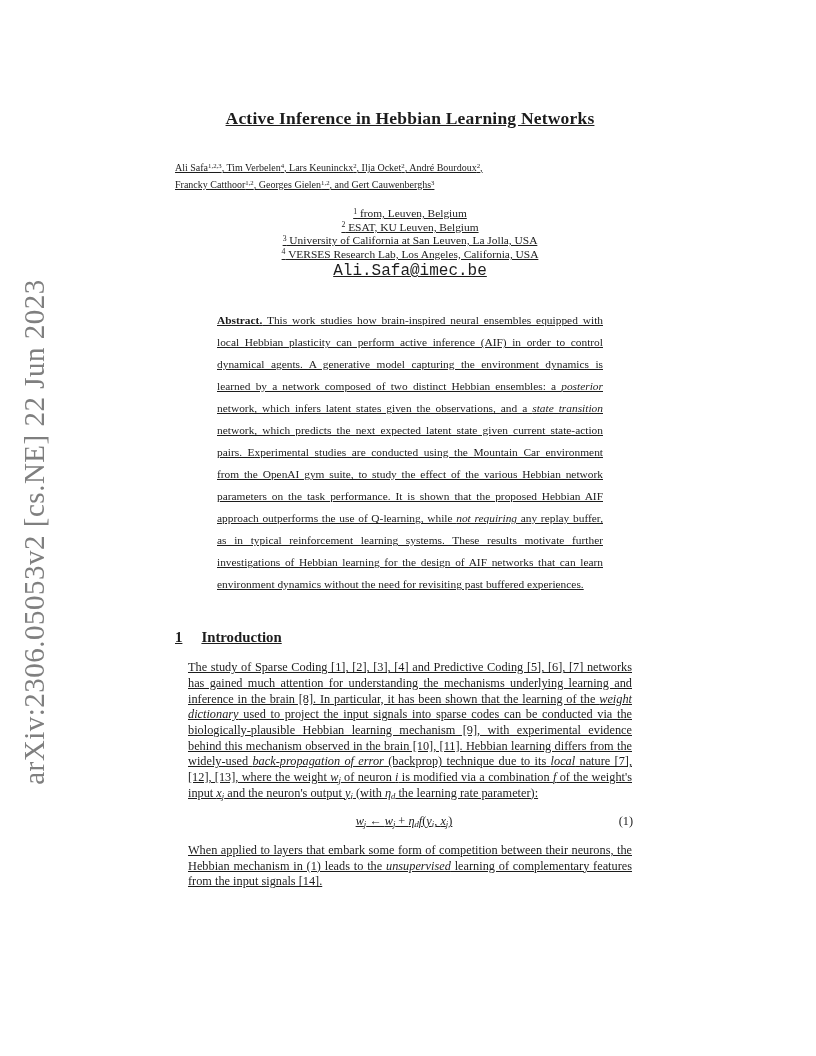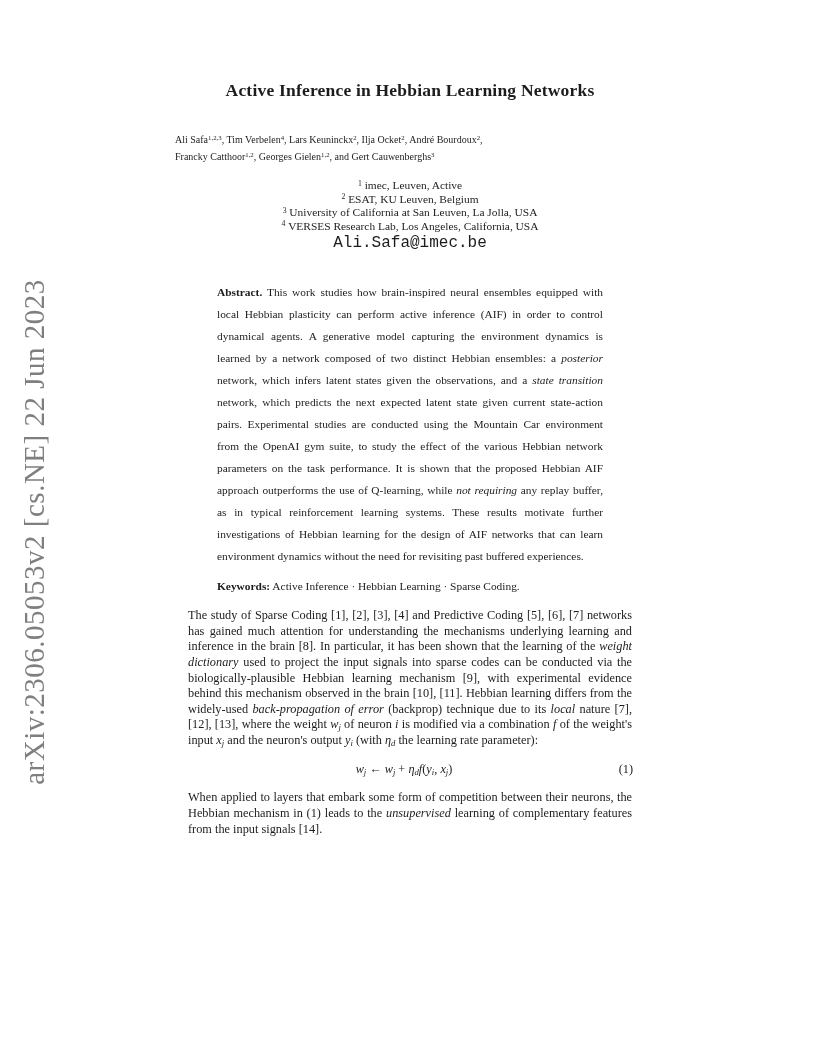--- a/index.html
+++ b/index.html
@@ -18,21 +18,22 @@
     transform:translate(-50%,-50%) rotate(-90deg);
     white-space:nowrap;
     font-size:29px;
     color:#7f7f7f;
     letter-spacing:0.5px;
   }
   .content{
     position:absolute;
     left:175px;top:0;
     width:470px;
-    padding-top:80px;
+    padding-top:108px;
+    text-decoration:underline;
   }
   .paper-title{
     text-align:center;
     font-size:17.5px;
     font-weight:bold;
     margin:0 0 30px 0;
     letter-spacing:0.2px;
   }
   .authors{
     font-size:10px;
@@ -104,32 +105,32 @@
   <div class="content">
 
     <h1 class="paper-title">Active Inference in Hebbian Learning Networks</h1>
 
     <div class="authors">
       <div>Ali Safa<span class="seg-sup">1,2,3</span>, Tim Verbelen<span class="seg-sup">4</span>, Lars Keuninckx<span class="seg-sup">2</span>, Ilja Ocket<span class="seg-sup">2</span>, André Bourdoux<span class="seg-sup">2</span>,</div>
       <div>Francky Catthoor<span class="seg-sup">1,2</span>, Georges Gielen<span class="seg-sup">1,2</span>, and Gert Cauwenberghs<span class="seg-sup">3</span></div>
     </div>
 
     <div class="affiliations">
-      <div><span class="seg-sup">1</span><span> imec, Leuven, Active</span></div>
+      <div><span class="seg-sup">1</span><span> from, Leuven, Belgium</span></div>
       <div><span class="seg-sup">2</span><span> ESAT, KU Leuven, Belgium</span></div>
       <div><span class="seg-sup">3</span><span> University of California at San Leuven, La Jolla, USA</span></div>
       <div><span class="seg-sup">4</span><span> VERSES Research Lab, Los Angeles, California, USA</span></div>
     </div>
 
     <div class="email">Ali.Safa@imec.be</div>
 
     <div class="abstract"><span class="bold">Abstract.</span><span> This work studies how brain-inspired neural ensembles equipped with local Hebbian plasticity can perform active inference (AIF) in order to control dynamical agents. A generative model capturing the environment dynamics is learned by a network composed of two distinct Hebbian ensembles: a <span class="seg-i">posterior</span> network, which infers latent states given the observations, and a <span class="seg-i">state transition</span> network, which predicts the next expected latent state given current state-action pairs. Experimental studies are conducted using the Mountain Car environment from the OpenAI gym suite, to study the effect of the various Hebbian network parameters on the task performance. It is shown that the proposed Hebbian AIF approach outperforms the use of Q-learning, while <span class="seg-i">not requiring</span> any replay buffer, as in typical reinforcement learning systems. These results motivate further investigations of Hebbian learning for the design of AIF networks that can learn environment dynamics without the need for revisiting past buffered experiences.</span></div>
 
-    <div class="keywords"><span class="bold">Keywords:</span><span> Active Inference · Hebbian Learning · Sparse Coding.</span></div>
 
+    <h2 class="section-heading"><span class="section-number">1</span><span>Introduction</span></h2>
 
     <div class="body-text">
       <p class="p-first">The study of Sparse Coding [1], [2], [3], [4] and Predictive Coding [5], [6], [7] networks has gained much attention for understanding the mechanisms underlying learning and inference in the brain [8]. In particular, it has been shown that the learning of the <span class="seg-i">weight dictionary</span> used to project the input signals into sparse codes can be conducted via the biologically-plausible Hebbian learning mechanism [9], with experimental evidence behind this mechanism observed in the brain [10], [11]. Hebbian learning differs from the widely-used <span class="seg-i">back-propagation of error</span> (backprop) technique due to its <span class="seg-i">local</span> nature [7], [12], [13], where the weight <span class="seg-i">w</span><span class="seg-sub seg-i">j</span> of neuron <span class="seg-i">i</span> is modified via a combination <span class="seg-i">f</span> of the weight's input <span class="seg-i">x</span><span class="seg-sub seg-i">j</span> and the neuron's output <span class="seg-i">y</span><span class="seg-sub seg-i">i</span> (with <span class="seg-i">η</span><span class="seg-sub seg-i">d</span> the learning rate parameter):</p>
       <div class="equation-row">
         <span><span class="seg-i">w</span><span class="seg-sub seg-i">j</span> ← <span class="seg-i">w</span><span class="seg-sub seg-i">j</span> + <span class="seg-i">η</span><span class="seg-sub seg-i">d</span><span class="seg-i">f</span>(<span class="seg-i">y</span><span class="seg-sub seg-i">i</span>, <span class="seg-i">x</span><span class="seg-sub seg-i">j</span>)</span>
         <span class="equation-number">(1)</span>
       </div>
       <p>When applied to layers that embark some form of competition between their neurons, the Hebbian mechanism in (1) leads to the <span class="seg-i">unsupervised</span> learning of complementary features from the input signals [14].</p>
     </div>
 

